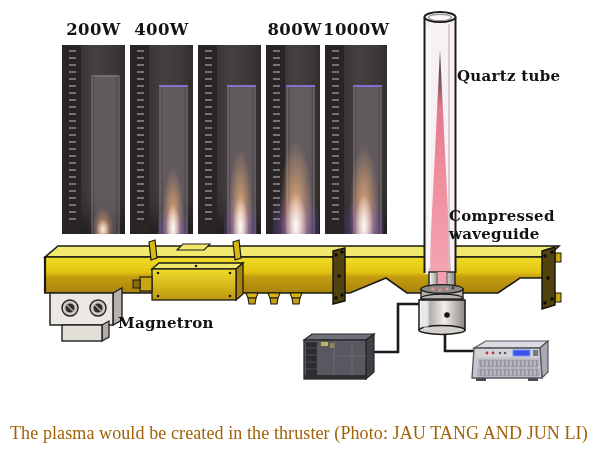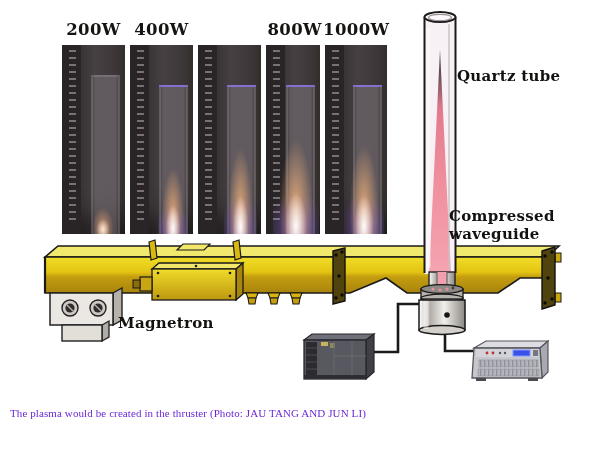--- a/index.html
+++ b/index.html
@@ -61,23 +61,23 @@
     position:absolute;font-weight:bold;font-size:15px;color:#141210;
     letter-spacing:.3px;white-space:nowrap;text-align:center;
   }
   #label-quartz{left:457px;top:67px;}
   #label-compressed{left:449px;top:207px;width:112px;text-align:left;line-height:18px;white-space:normal;}
   #label-magnetron{left:118px;top:314px;}
   #label-air{left:271px;top:313px;}
   #label-rf{left:448px;top:317px;}
 
   #caption{
-    position:absolute;left:10px;top:407px;width:600px;
+    position:absolute;left:10px;top:423px;width:600px;
     font-family:"Liberation Serif","DejaVu Serif",serif;
-    font-size:11px;color:#6d28d9;letter-spacing:.1px;
+    font-size:18px;color:#a16207;letter-spacing:.1px;
   }
 </style>
 </head>
 <body>
 
 <div id="stage">
 
   <svg id="schematic" viewBox="0 0 616 452" xmlns="http://www.w3.org/2000/svg">
     <defs>
       <linearGradient id="gFront" x1="0" y1="0" x2="0" y2="1">

